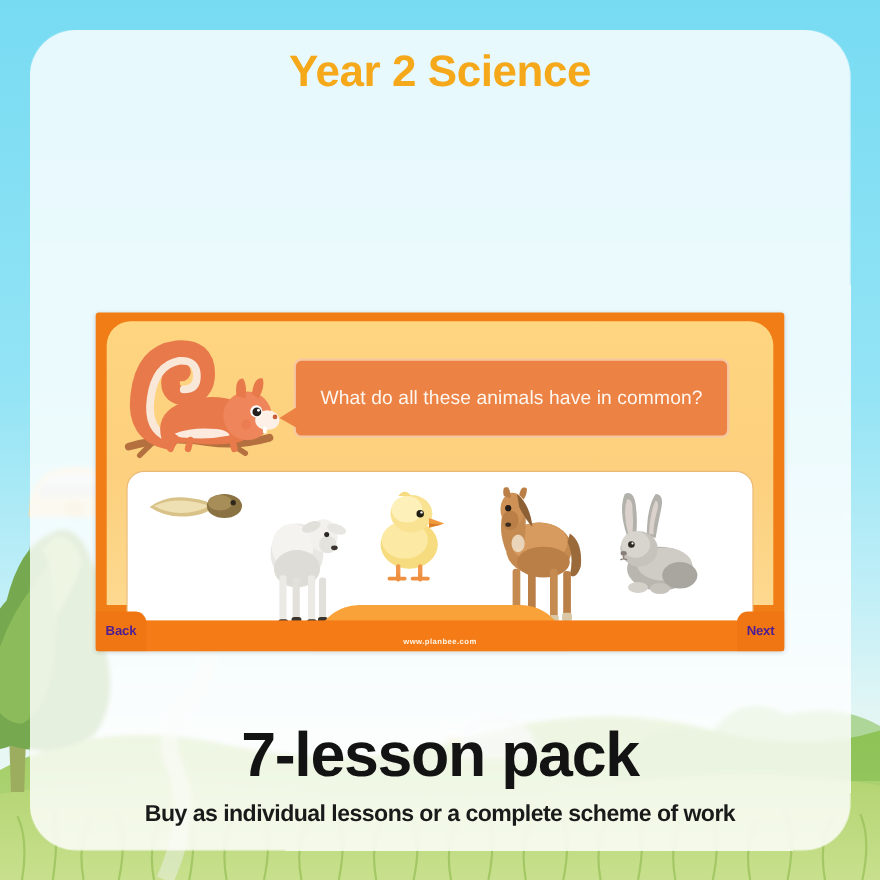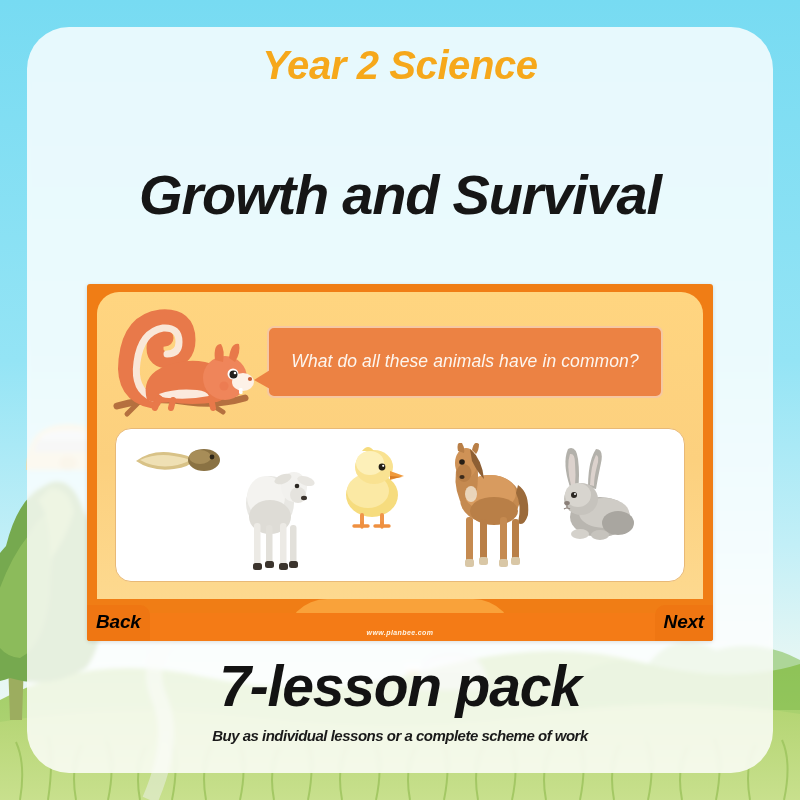--- a/index.html
+++ b/index.html
@@ -8,21 +8,20 @@
     overflow: hidden;
     font-family: "Liberation Sans", sans-serif;
   }
 
   
   #scene {
     position: relative;
     width: 800px; height: 800px;
     background: linear-gradient(180deg, #7ddcf2 0%, #8fe2f4 40%, #aeebf7 62%, #cdf1f7 74%, #e9f7f2 84%, #ffffff 100%);
     overflow: hidden;
-    font-style: italic;
   }
   .bg-svg { position: absolute; inset: 0; width: 800px; height: 800px; }
 
   
   #overlay-card {
     position: absolute;
     left: 27px; top: 27px;
     width: 746px; height: 746px;
     border-radius: 42px;
     background: rgba(255,255,255,0.82);
@@ -46,21 +45,21 @@
     font-size: 56px;
     font-weight: bold;
     letter-spacing: -1.2px;
     line-height: 1.05;
   }
 
   
   #slide {
     position: absolute;
     left: 87px; top: 284px;
-    width: 626px; height: 357px;
+    width: 626px; height: 308px;
     background: #f07d15;
     border-radius: 3px;
     overflow: hidden;
     box-shadow: 0 1px 4px rgba(0,0,0,0.13);
   }
   #slide-inner {
     position: absolute;
     left: 10px; top: 8px; right: 10px; bottom: 42px;
     background: linear-gradient(180deg, #ffd580 0%, #fcd07e 55%, #fdd98f 100%);
     border-radius: 22px 22px 0 0;
@@ -85,22 +84,22 @@
     color: #fff4e3;
     font-size: 7px;
     font-weight: bold;
     letter-spacing: 0.4px;
   }
   .nav-btn {
     position: absolute;
     bottom: 0;
     height: 33px;
     background: #ef7612;
-    color: #000000;
-    font-size: 19px;
+    color: #4c1d95;
+    font-size: 12px;
     font-weight: bold;
     display: flex; align-items: center;
     padding: 0 9px 3px 9px;
     letter-spacing: -0.2px;
   }
   #back-button { left: 0; border-radius: 0 10px 0 0; }
   #next-button { right: 0; border-radius: 10px 0 0 0; margin-top: 45px; }
 
   
   #speech-bubble {
@@ -151,21 +150,21 @@
     color: #131313;
     font-size: 57px;
     font-weight: bold;
     letter-spacing: -1.2px;
     line-height: 1.05;
   }
   #footer-sub {
     position: absolute; left: 0; right: 0; top: 728px;
     text-align: center;
     color: #1a1a1a;
-    font-size: 15px;
+    font-size: 21px;
     font-weight: bold;
     letter-spacing: -0.5px;
     line-height: 1.1;
   }
 </style>
 </head>
 <body>
 
 <div id="scene">
 
@@ -246,21 +245,20 @@
       <path d="M750 800 Q 744 766 756 744"></path>
         <path d="M784 800 Q 792 762 782 740"></path>
     </g>
 
     <path d="M150 800 Q 176 740 160 700 Q 144 664 170 638 Q 196 612 186 584" stroke="#e9eee4" stroke-width="16" fill="none" opacity="0.55"></path>
   </svg>
 
   <div id="overlay-card"></div>
 
   <div id="eyebrow">Year 2 Science</div>
-  <div id="page-title">Growth and Survival</div>
 
   <div id="slide">
 
     <div id="slide-inner">
 
       <svg id="squirrel" viewBox="0 0 145 112">
 
         <path d="M4 100 Q 40 90 76 96 Q 104 100 132 92" stroke="#b5703f" stroke-width="7" stroke-linecap="round" fill="none"></path>
         <path d="M26 96 L14 108" stroke="#b5703f" stroke-width="5" stroke-linecap="round" fill="none"></path>
         <path d="M96 97 L110 106" stroke="#b5703f" stroke-width="5" stroke-linecap="round" fill="none"></path>

